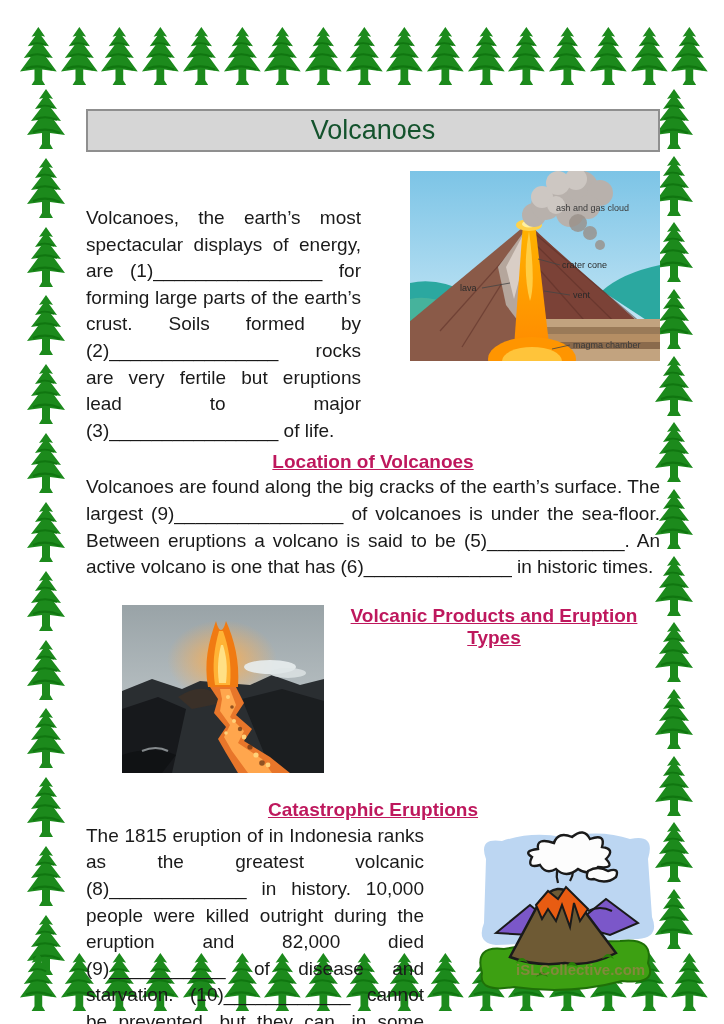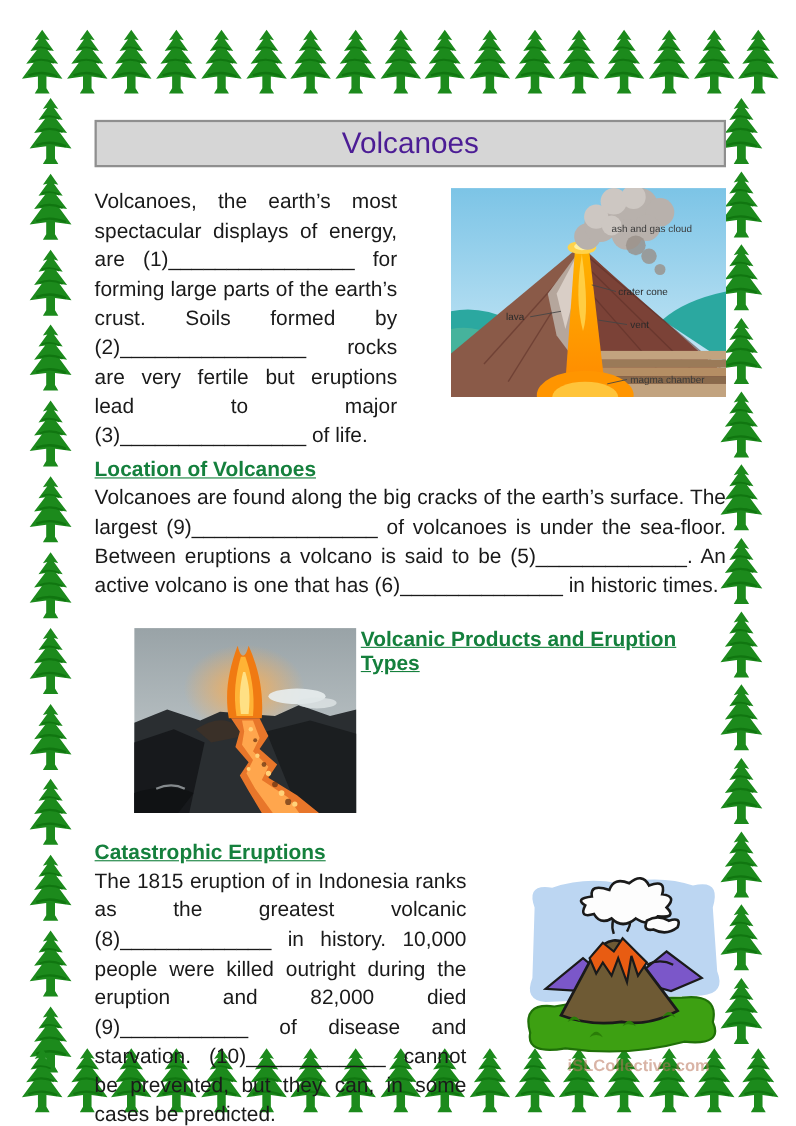--- a/index.html
+++ b/index.html
@@ -20,30 +20,31 @@
   
   .content{position:absolute;left:86px;top:88px;width:574px;}
   .instruction{
     margin:0;font-size:20px;font-weight:bold;line-height:1.32;
     text-decoration:underline;letter-spacing:.2px;
   }
   .banner{
     margin-top:21px;height:39px;background:#d6d6d6;border:2px solid #8f8f8f;
     display:flex;align-items:center;justify-content:center;
   }
-  .banner-title{font-size:27px;color:#4c1d95;}
+  .banner-title{font-size:27px;color:#14532d;}
   .row{display:flex;}
   .row1{margin-top:19px;gap:13px;}
   .body-text{font-size:19px;line-height:1.40;text-align:justify;margin:0;}
-  .intro-text{flex:1;}
+  .intro-text{flex:1;margin-top:34px;}
   .figure{flex:none;padding-left:36px;}
   .figure svg{display:block;}
   .sec-heading{
-    margin:0 0 1px 0;font-size:19px;font-weight:bold;color:#15803d;
+    margin:0 0 1px 0;font-size:19px;font-weight:bold;color:#be185d;
     text-decoration:underline;
+    text-align:center;
   }
   .location-sec{margin-top:7px;}
   .row2{margin-top:24px;gap:4px;}
   .products-col{flex:1;}
   .cat-sec{margin-top:26px;}
   .row3{gap:10px;margin-top:2px;}
   .cat-text{width:374px;}
   .cartoon-fig{margin-top:2px;}
   .watermark{
     position:absolute;left:516px;top:961px;z-index:5;

